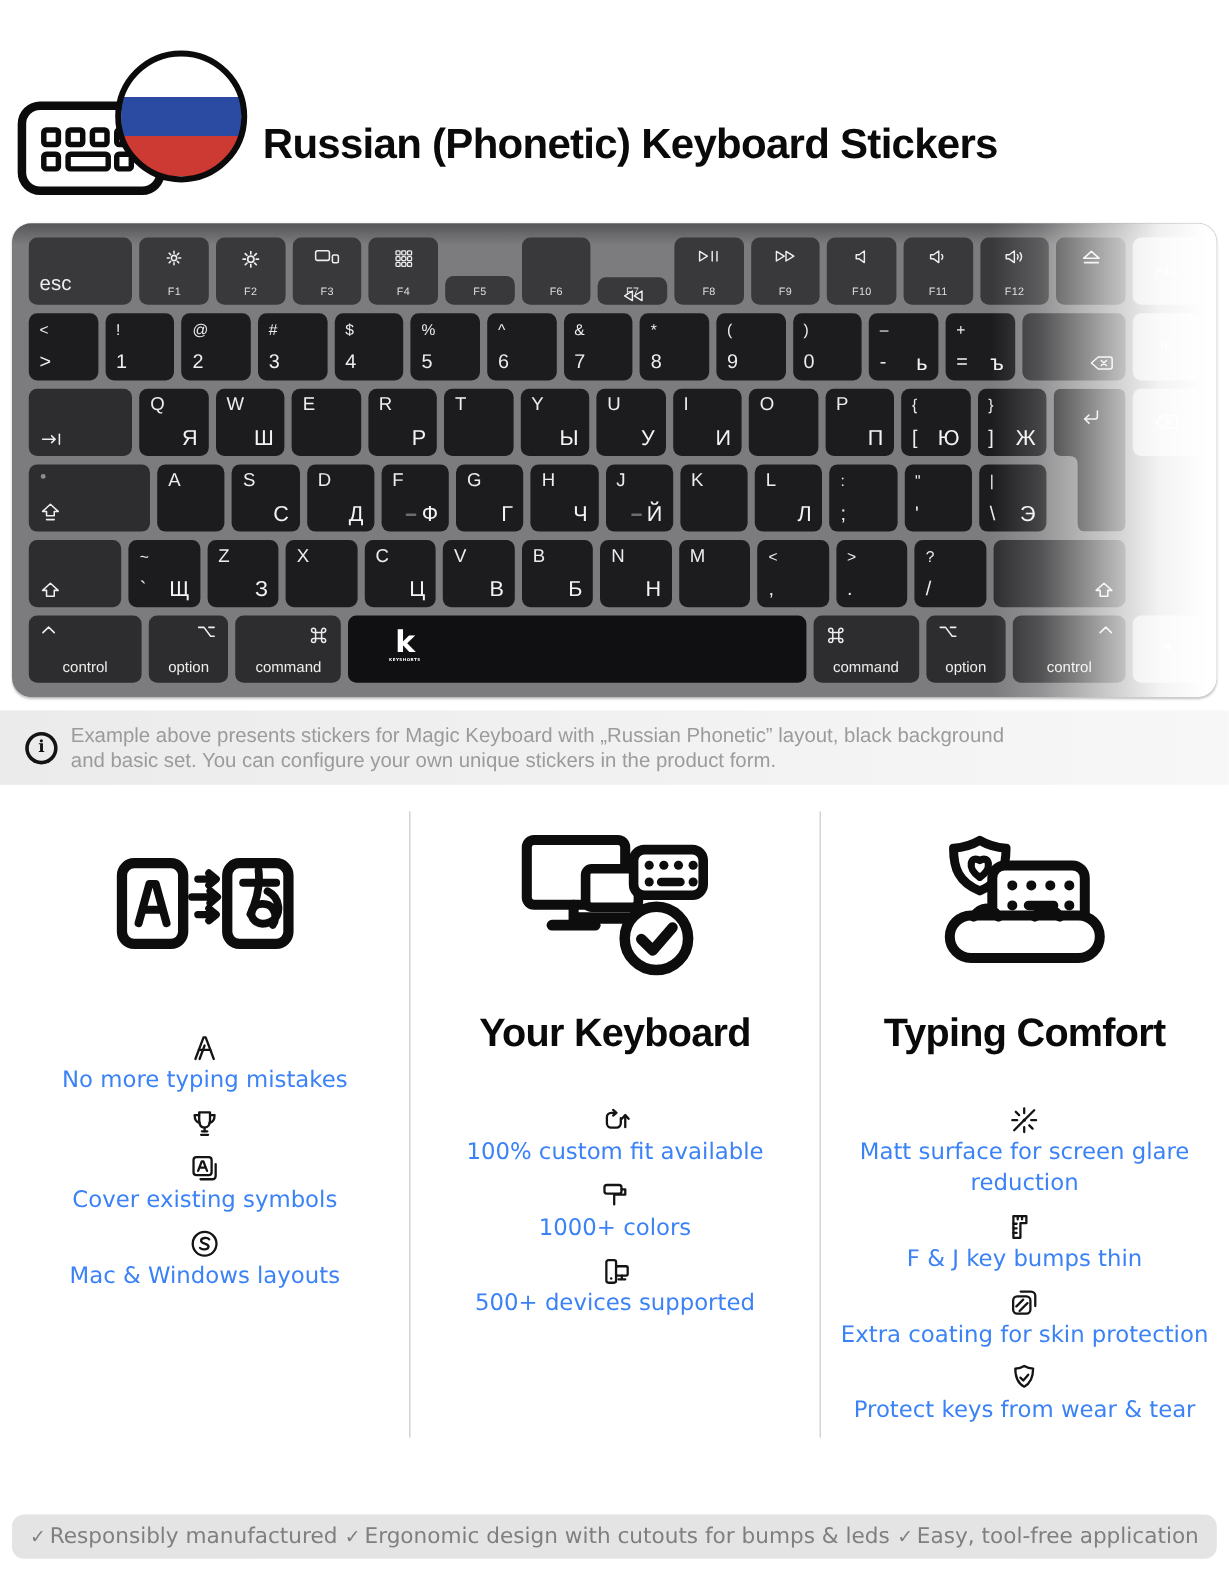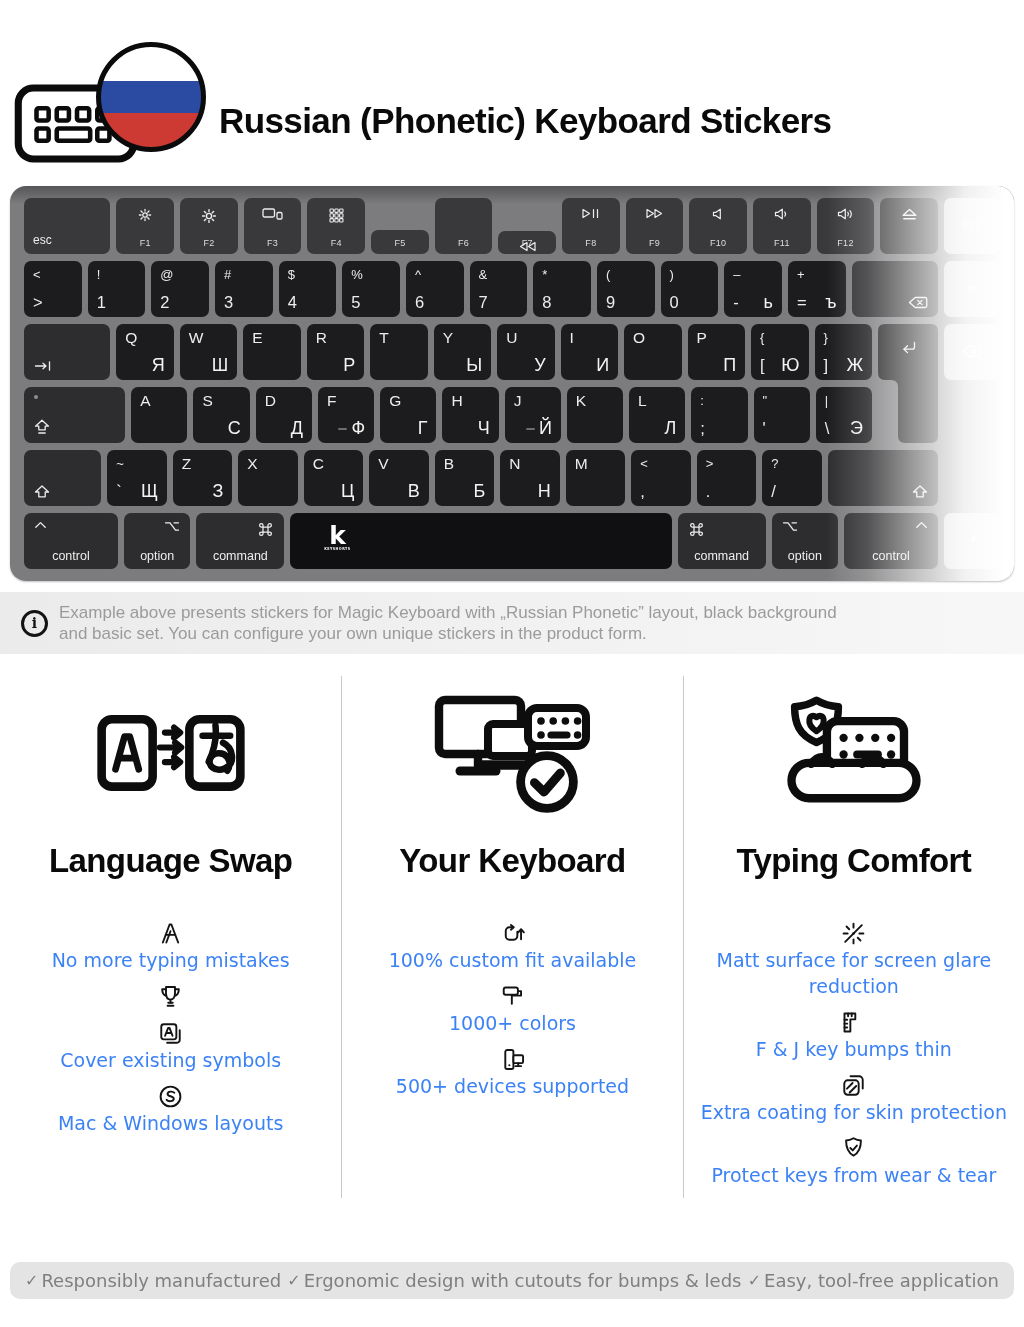--- a/index.html
+++ b/index.html
@@ -21,21 +21,21 @@
   .krow:last-child{margin-bottom:0;}
   .key{position:relative;background:#1c1c1e;border-radius:7px;color:#ededed;min-width:0;}
   .k-fn{background:#39393b;}
   .k-mod{background:#2d2d2f;}
   .k-space{background:#101012;}
   .ghost{background:#cfcfcf;color:#fff;}
   .ghost.empty,.spacer{visibility:hidden;}
   .tl{position:absolute;top:6px;left:9px;font-size:13px;}
   .k-letter .tl{font-size:15.5px;top:5px;}
   .bl{position:absolute;bottom:5px;left:9px;font-size:16.5px;}
-  .k-esc .bl{font-size:12px;bottom:7px;}
+  .k-esc .bl{font-size:17px;bottom:7px;}
   .br{position:absolute;bottom:4px;right:9px;font-size:18px;color:#f3f3f3;white-space:nowrap;}
   .bump{display:inline-block;width:9px;height:2.5px;background:#6d6d6f;border-radius:2px;vertical-align:4px;margin-right:4px;}
   .kfn{position:absolute;bottom:6px;left:0;right:0;text-align:center;font-size:9px;letter-spacing:.3px;color:#dedede;}
   .ghost .kfn{color:#fff;}
   .k-fncenter .kfn{bottom:22px;font-size:10px;}
   .kdot{position:absolute;top:8px;left:10px;width:4px;height:4px;border-radius:50%;background:#8e8e90;}
   .kc{position:absolute;top:10px;left:0;right:0;display:flex;justify-content:center;line-height:0;}
   .ghost .kc{top:21px;}
   .kg{position:absolute;line-height:0;}
   .g-tl{top:8px;left:10px;}
@@ -546,21 +546,20 @@
           <rect x="46" y="8" width="25" height="33" rx="5" stroke-width="4.2"></rect>
           <path d="M9.8 32.5 L14.2 16.5 H16.8 L21.2 32.5 M11.6 27 H19.4" stroke-width="3.3"></path>
           <path d="M34 14.5 h6.5 M38.5 12 l3 2.5 -3 2.5" stroke-width="3"></path>
           <path d="M31.5 21.8 h10 M39 19.3 l3 2.5 -3 2.5" stroke-width="3"></path>
           <path d="M34 29 h6.5 M38.5 26.5 l3 2.5 -3 2.5" stroke-width="3"></path>
           <path d="M52.5 16 H66" stroke-width="3.2"></path>
           <path d="M58.8 11 C59.4 16.5 58.2 23 55.5 28.8" stroke-width="3.2"></path>
           <path d="M62.5 19.5 C67.5 22 68.8 29.5 63.5 32 C58.5 34.3 54.8 30.5 56.2 27.2 C57.6 24 62.6 23.8 64.6 26.6 C66.2 28.9 65.8 31.6 64.6 33.2" stroke-width="3.2"></path>
         </svg>
       </div>
-      <div class="ftitle">Language Swap</div>
       <div class="flist">
         <div class="fitem">
           <div class="fitem-icon">
             <svg width="27" height="27" viewBox="0 0 24 24" fill="none" stroke="currentColor" stroke-width="1.7" stroke-linecap="round" stroke-linejoin="round">
               <path d="M5.2 20 L11.2 4 H12.8 L18.8 20"></path>
               <path d="M7.8 13.2 H16.2"></path>
               <path d="M8.3 20 L12 10"></path>
             </svg>
           </div>
           <div class="fitem-text">No more typing mistakes</div>

